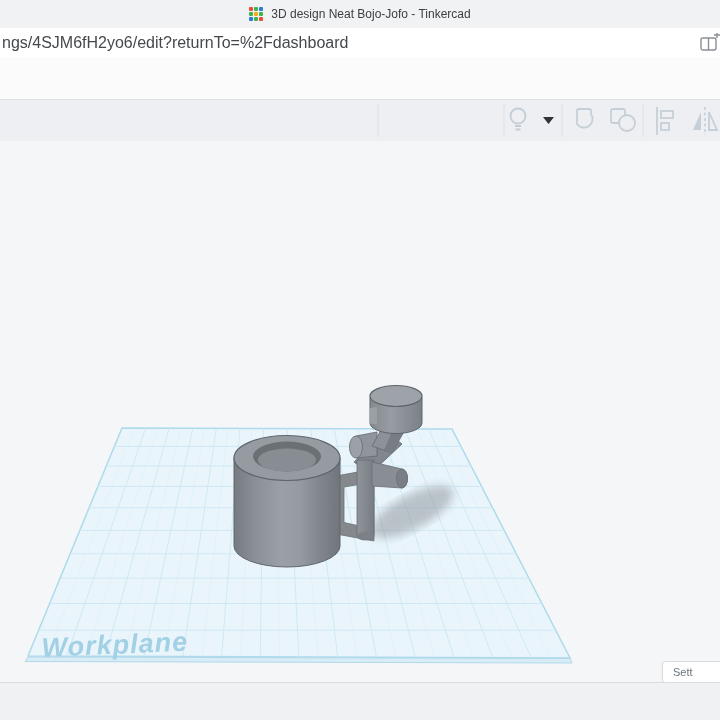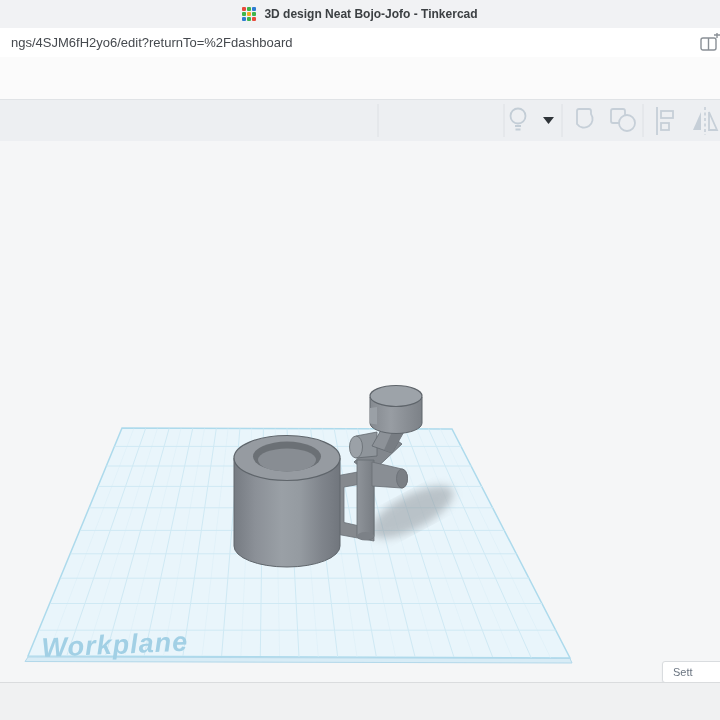--- a/index.html
+++ b/index.html
@@ -1,27 +1,27 @@
 <!DOCTYPE html>
 <html><head>
 <meta charset="utf-8">
 <style>
   html,body{margin:0;padding:0;}
   .screen{position:relative;width:720px;height:720px;overflow:hidden;background:#fff;
           font-family:"Liberation Sans",sans-serif;-webkit-font-smoothing:antialiased;}
   
   .tabbar{position:absolute;top:0;left:0;width:720px;height:28px;background:#f1f2f4;
           border-bottom:1px solid #e2e4e7;display:flex;align-items:center;justify-content:center;}
-  .tab{display:flex;align-items:center;gap:8px;font-weight:bold;}
+  .tab{display:flex;align-items:center;gap:8px;}
   .favicon{width:14px;height:14px;display:grid;grid-template-columns:repeat(3,1fr);gap:1px;}
   .favicon span{display:block;border-radius:1px;}
   .tab-title{font-size:12px;color:#3c4043;}
   .urlbar{position:absolute;top:28px;left:0;width:720px;height:29px;background:#ffffff;
           border-bottom:1px solid #dfe1e4;display:flex;align-items:center;}
-  .url-text{font-size:13px;color:#45494e;margin-left:11px;white-space:nowrap;}
+  .url-text{font-size:16px;color:#45494e;margin-left:2px;white-space:nowrap;}
   .url-right{position:absolute;right:0;top:5px;width:20px;height:20px;}
   .whiteband{position:absolute;top:57px;left:0;width:720px;height:42px;background:#fbfbfb;}
   
   .shapebar{position:absolute;top:99px;left:0;width:720px;height:41px;background:#edeff2;
             border-top:1px solid #e0e3e6;border-bottom:1px solid #dfe2e6;}
   .shapebar svg{position:absolute;top:0;left:0;}
   
   .viewport{position:absolute;top:141px;left:0;width:720px;height:541px;background:#f5f6f7;}
   .settings-btn{position:absolute;top:520px;right:-8px;height:20px;min-width:44px;background:#fff;
             border:1px solid #d9dcdf;border-radius:3px;font-size:11px;color:#6a7480;

